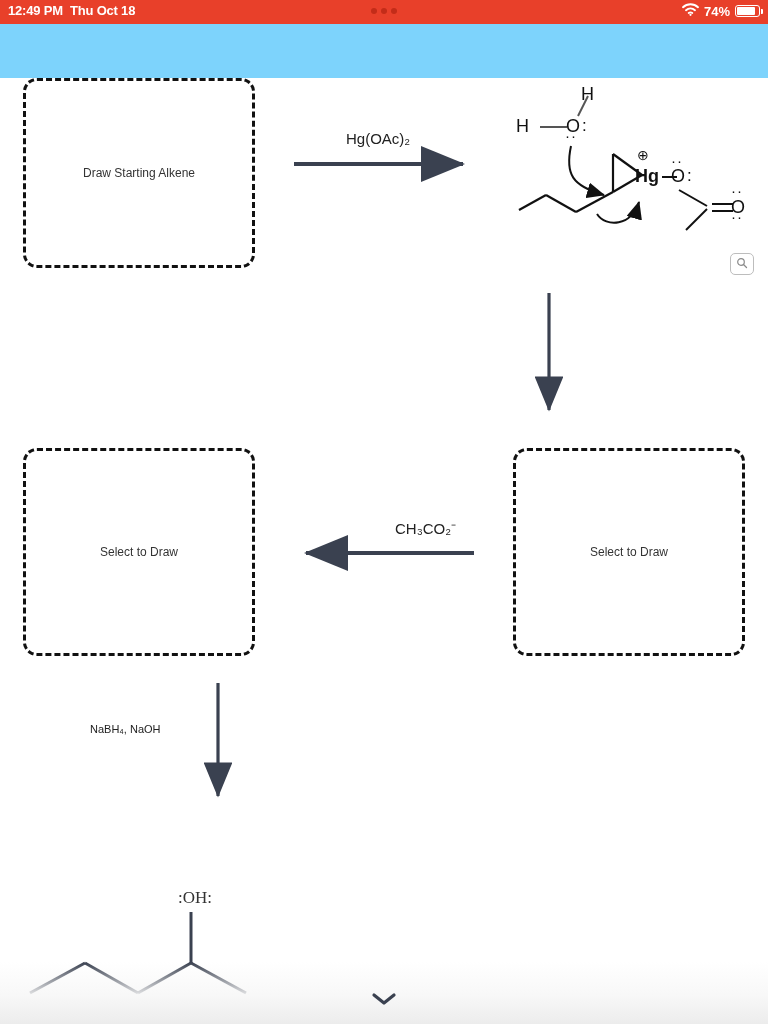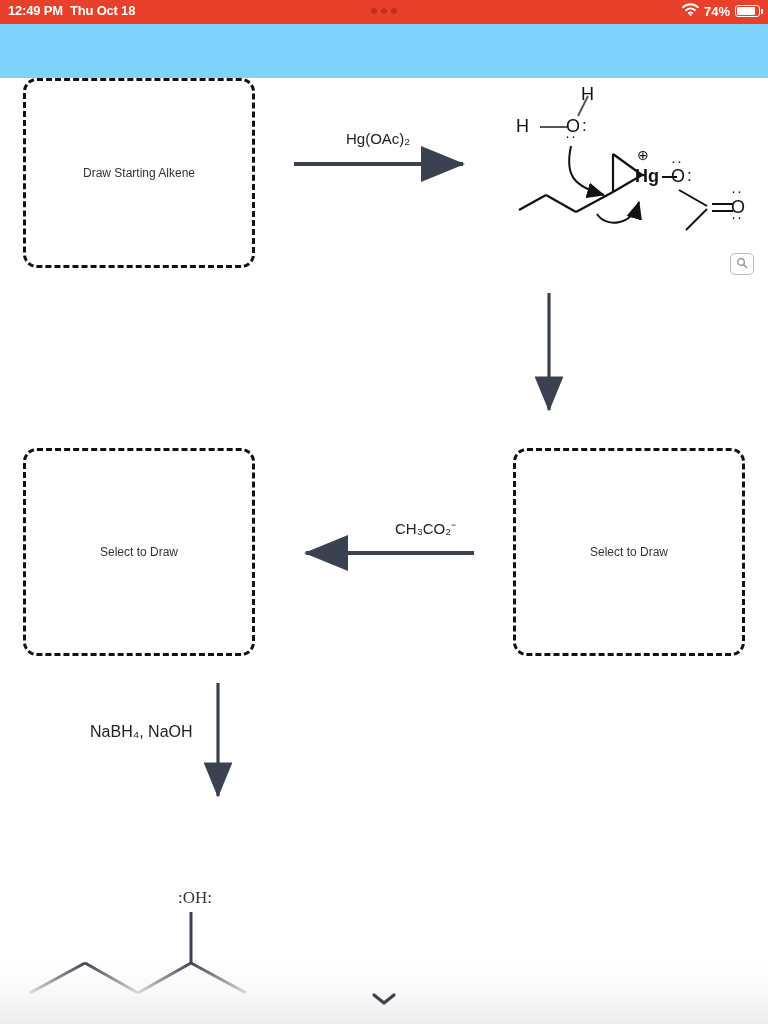--- a/index.html
+++ b/index.html
@@ -195,21 +195,21 @@
     <div class="dropbox" style="left:513px; top:370px; width:232px; height:208px;">
       <span>Select to Draw</span>
     </div>
 
     <div class="dropbox" style="left:23px; top:370px; width:232px; height:208px;">
       <span>Select to Draw</span>
     </div>
 
     <div class="rxlabel" style="left:346px; top:52px;">Hg(OAc)₂</div>
     <div class="rxlabel" style="left:348px; top:440px;margin-left:47px;">CH₃CO₂⁻</div>
-    <div class="rxlabel" style="left:90px; top:645px; font-size:16px;">NaBH₄, NaOH</div>
+    <div class="rxlabel" style="left:90px; top:645px; font-size:11px;">NaBH₄, NaOH</div>
 
     <div class="atom big" style="left:516px; top:38px;">H</div>
     <div class="atom big" style="left:581px; top:6px;">H</div>
     <div class="atom big" style="left:566px; top:38px;">O</div>
     <div class="lp" style="left:582px; top:38px;">:</div>
     <div class="lp" style="left:565px; top:49px; font-size:15px;">··</div>
 
     <div class="atom big" style="left:635px; top:88px; font-weight:700;">Hg</div>
     <div class="atom" style="left:637px; top:69px; font-size:14px;">⊕</div>
 

